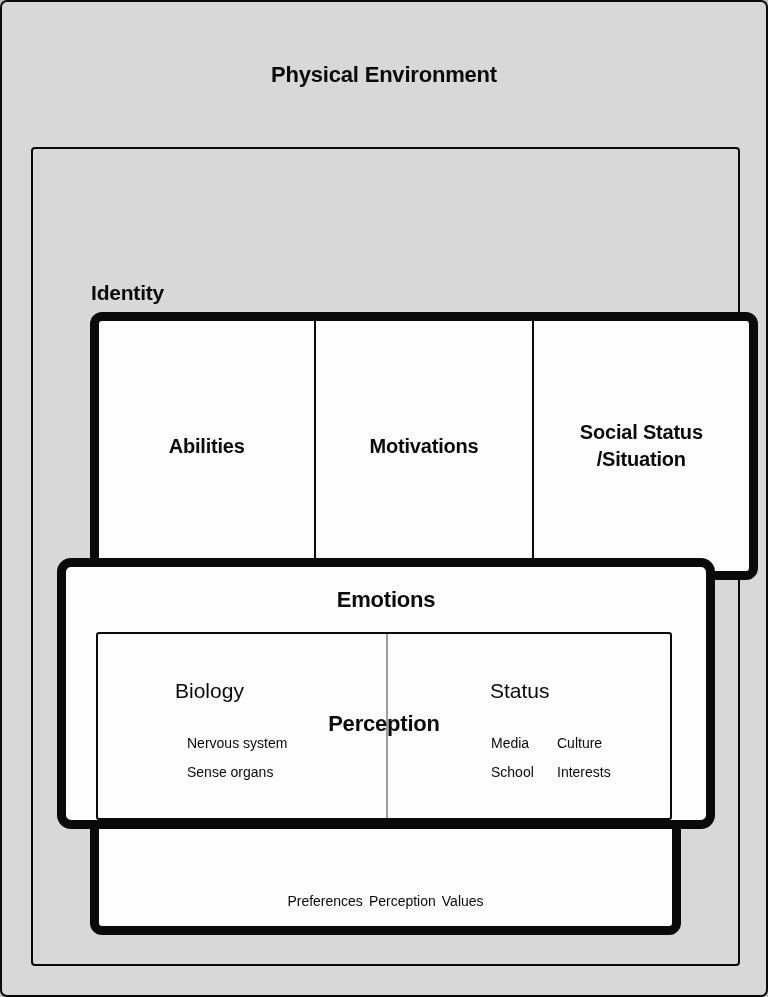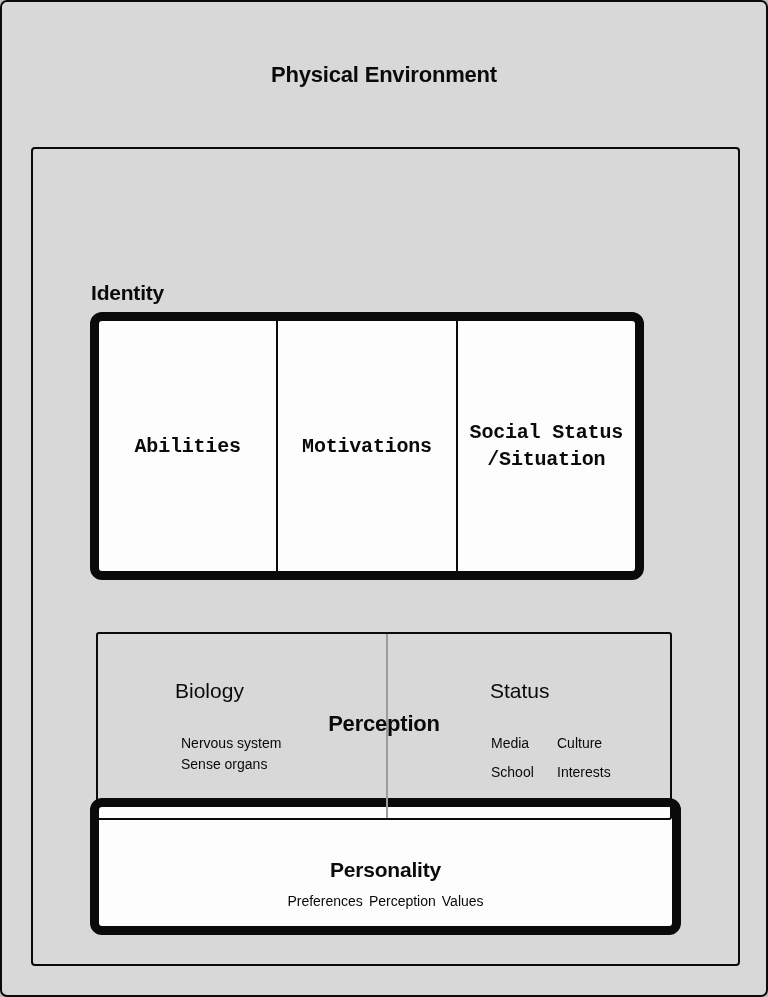--- a/index.html
+++ b/index.html
@@ -26,23 +26,23 @@
   
   .social-box{
     left:29px;top:145px;width:709px;height:819px;
     border:2px solid var(--line);border-radius:4px;
   }
   .social-title{top:215px;font-size:21px;line-height:26px;}
 
   
   .identity-label{left:89px;top:278px;font-size:21px;line-height:26px;}
   .identity-box{
-    left:88px;top:310px;width:554px;height:268px;
+    left:88px;top:310px;width:668px;height:268px;
     background:var(--box-fill);border:9px solid var(--line);border-radius:12px;
-    z-index:2;display:flex;align-items:stretch;font-family:Liberation Mono, monospace;
+    z-index:2;display:flex;align-items:stretch;
   }
   .identity-col{
     flex:1 1 0;display:flex;align-items:center;justify-content:center;
     text-align:center;font-weight:700;font-size:20px;line-height:27px;
     white-space:pre-line;letter-spacing:-0.2px;
   }
   .identity-col + .identity-col{border-left:2px solid var(--line);}
 
   
   .personality-box{
@@ -72,21 +72,21 @@
   }
   .perception-divider{
     position:absolute;left:288px;top:0;bottom:0;width:2px;background:var(--divider);
   }
   .p-text{z-index:5;white-space:nowrap;}
   .group-title{font-size:21px;line-height:24px;font-weight:400;}
   .biology-title{left:173px;top:677px;}
   .beliefs-title{left:488px;top:677px;}
   .perception-title{top:709px;font-size:22px;line-height:26px;}
   .small{font-size:14px;line-height:17px;}
-  .biology-items{left:179px;top:733px;display:flex;flex-direction:column;gap:4px;}
+  .biology-items{left:185px;top:733px;display:flex;flex-direction:column;gap:12px;}
   .beliefs-grid{
     left:489px;top:733px;display:grid;grid-template-columns:66px auto;
     row-gap:12px;
   }
 </style>
 </head>
 <body>
 
 <div class="canvas">
 
@@ -99,28 +99,30 @@
   <div class="abs title identity-label">Identity</div>
 
   <div class="abs identity-box">
     <div class="identity-col">Abilities</div>
     <div class="identity-col">Motivations</div>
     <div class="identity-col">Social Status
 /Situation</div>
   </div>
 
   <div class="abs personality-box">
-    <div class="abs title centered personality-title">Personality</div>
     <div class="abs personality-items">
       <span>Preferences</span>
       <span>Perception</span>
       <span>Values</span>
     </div>
   </div>
 
+  <div class="abs emotions-box">
+    <div class="abs title centered emotions-title">Emotions</div>
+  </div>
 
   <div class="abs perception-box">
     <div class="perception-divider"></div>
   </div>
 
   <div class="abs p-text group-title biology-title">Biology</div>
 
   <div class="abs p-text group-title beliefs-title">Status</div>
 
   <div class="abs p-text title centered perception-title">Perception</div>

